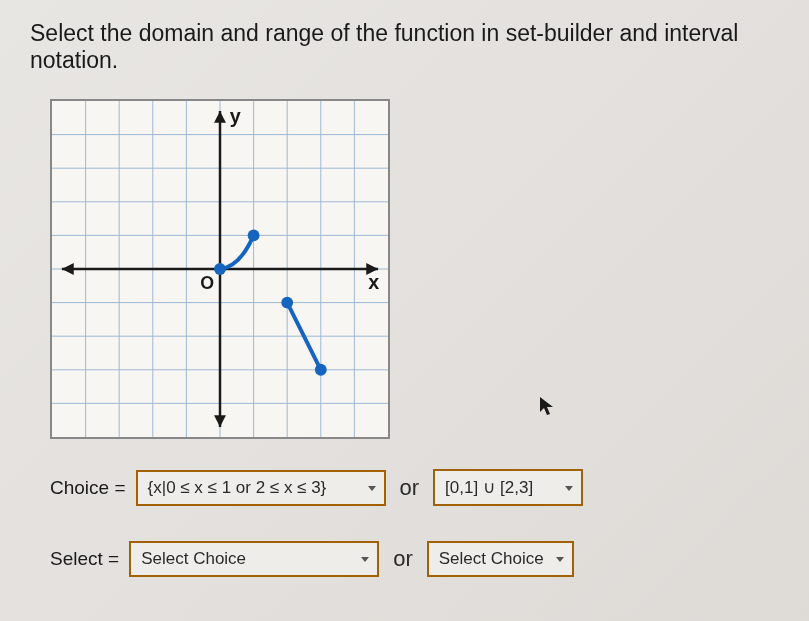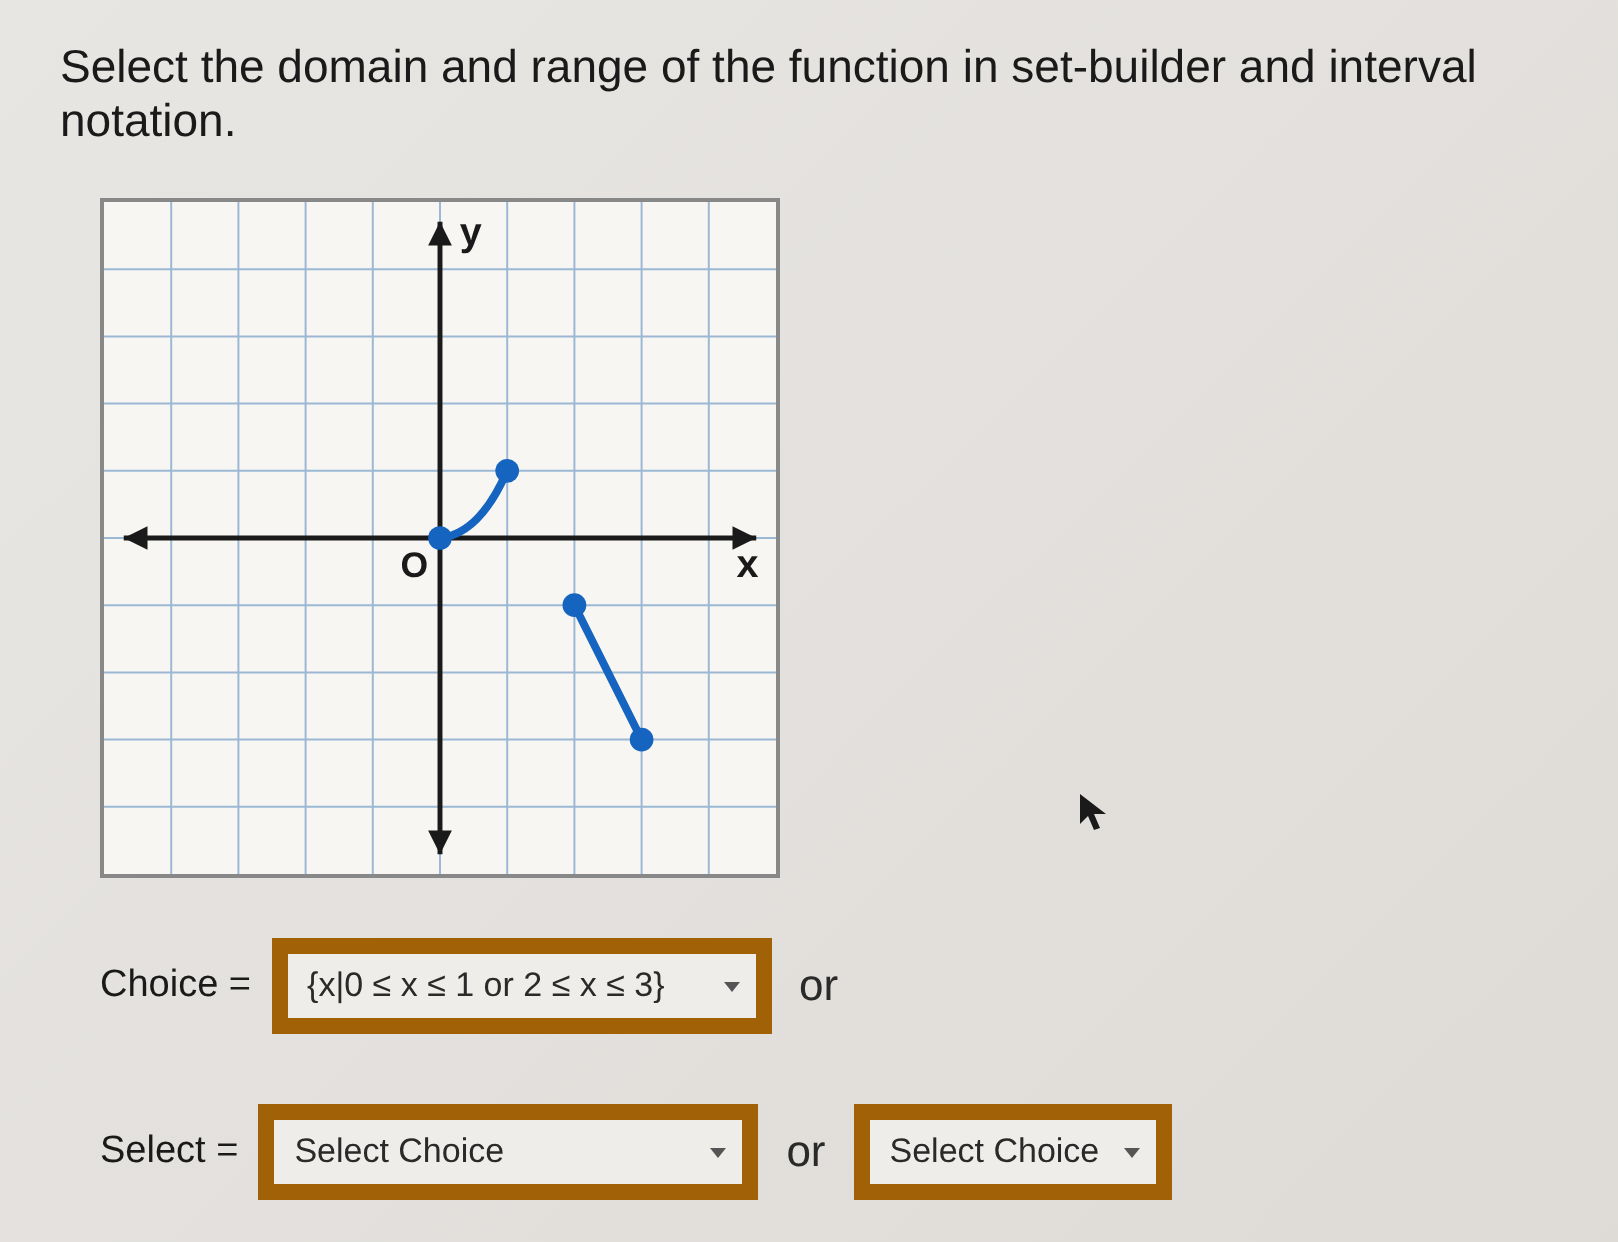--- a/index.html
+++ b/index.html
@@ -43,21 +43,21 @@
       align-items: center;
       gap: 10px;
       margin-bottom: 35px;
       margin-left: 20px;
     }
     .label-text {
       font-size: 19px;
       color: #1a1a1a;
     }
     .choice-select {
-      border: 8px solid #a16207;
+      border: 2px solid #a16207;
       background: #efede9;
       padding: 6px 28px 6px 10px;
       font-size: 17px;
       color: #2a2a2a;
       min-height: 36px;
       display: flex;
       align-items: center;
       position: relative;
       cursor: pointer;
     }
@@ -134,20 +134,26 @@
 
 <div class="answer-row">
   <span class="label-text">Choice =</span>
   <div class="choice-select wide">
     <span>{x|0 ≤ x ≤ 1 or 2 ≤ x ≤ 3}</span>
     <svg class="chevron" width="12" height="12" viewBox="0 0 12 12">
         <polygon points="2,4 10,4 6,9" fill="#555"></polygon>
       </svg>
   </div>
   <span class="or-text">or</span>
+  <div class="choice-select med">
+    <span>[0,1] ∪ [2,3]</span>
+    <svg class="chevron" width="12" height="12" viewBox="0 0 12 12">
+        <polygon points="2,4 10,4 6,9" fill="#555"></polygon>
+      </svg>
+  </div>
 </div>
 
 <div class="answer-row">
   <span class="label-text">Select =</span>
   <div class="choice-select wide">
     <span>Select Choice</span>
     <svg class="chevron" width="12" height="12" viewBox="0 0 12 12">
         <polygon points="2,4 10,4 6,9" fill="#555"></polygon>
       </svg>
   </div>

